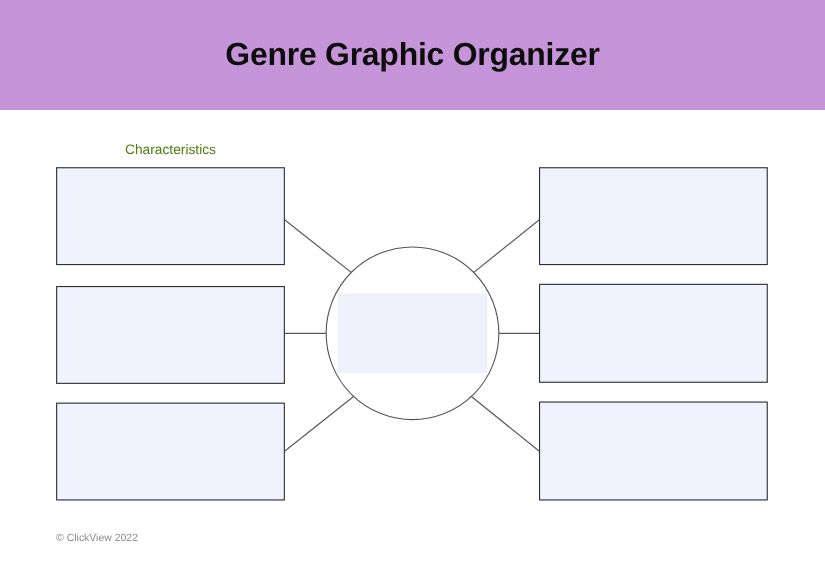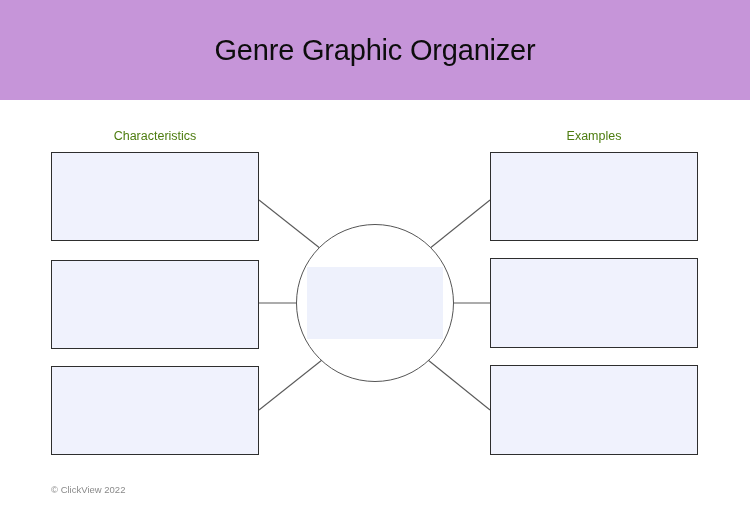--- a/index.html
+++ b/index.html
@@ -34,21 +34,21 @@
     position: absolute;
     left: 0;
     top: 0;
     width: 750px;
     height: 100px;
     display: flex;
     align-items: center;
     justify-content: center;
     font-family: "Liberation Sans", sans-serif;
     font-size: 29px;
-    font-weight: normal;
+    font-weight: bold;
     letter-spacing: -0.2px;
     color: #0d0d0d;
     white-space: nowrap;
   }
 
   
   .column-heading {
     position: absolute;
     font-size: 12.5px;
     font-weight: normal;
@@ -146,21 +146,20 @@
 <body>
 
 <div id="worksheet">
 
   <div id="header-band">
     <div id="page-title">Genre Graphic Organizer</div>
   </div>
 
   <div class="column-heading" id="heading-characteristics">Characteristics</div>
 
-  <div class="column-heading" id="heading-examples">Examples</div>
 
   <svg id="connector-layer" viewBox="0 0 750 530">
     <line x1="259" y1="200" x2="321" y2="249" stroke="#5a5a5a" stroke-width="1.1"></line>
     <line x1="259" y1="303" x2="297" y2="303" stroke="#5a5a5a" stroke-width="1.1"></line>
     <line x1="259" y1="410" x2="322" y2="360" stroke="#5a5a5a" stroke-width="1.1"></line>
     <line x1="490" y1="200" x2="429" y2="249" stroke="#5a5a5a" stroke-width="1.1"></line>
     <line x1="490" y1="303" x2="453" y2="303" stroke="#5a5a5a" stroke-width="1.1"></line>
     <line x1="490" y1="410" x2="428" y2="360" stroke="#5a5a5a" stroke-width="1.1"></line>
   </svg>
 

